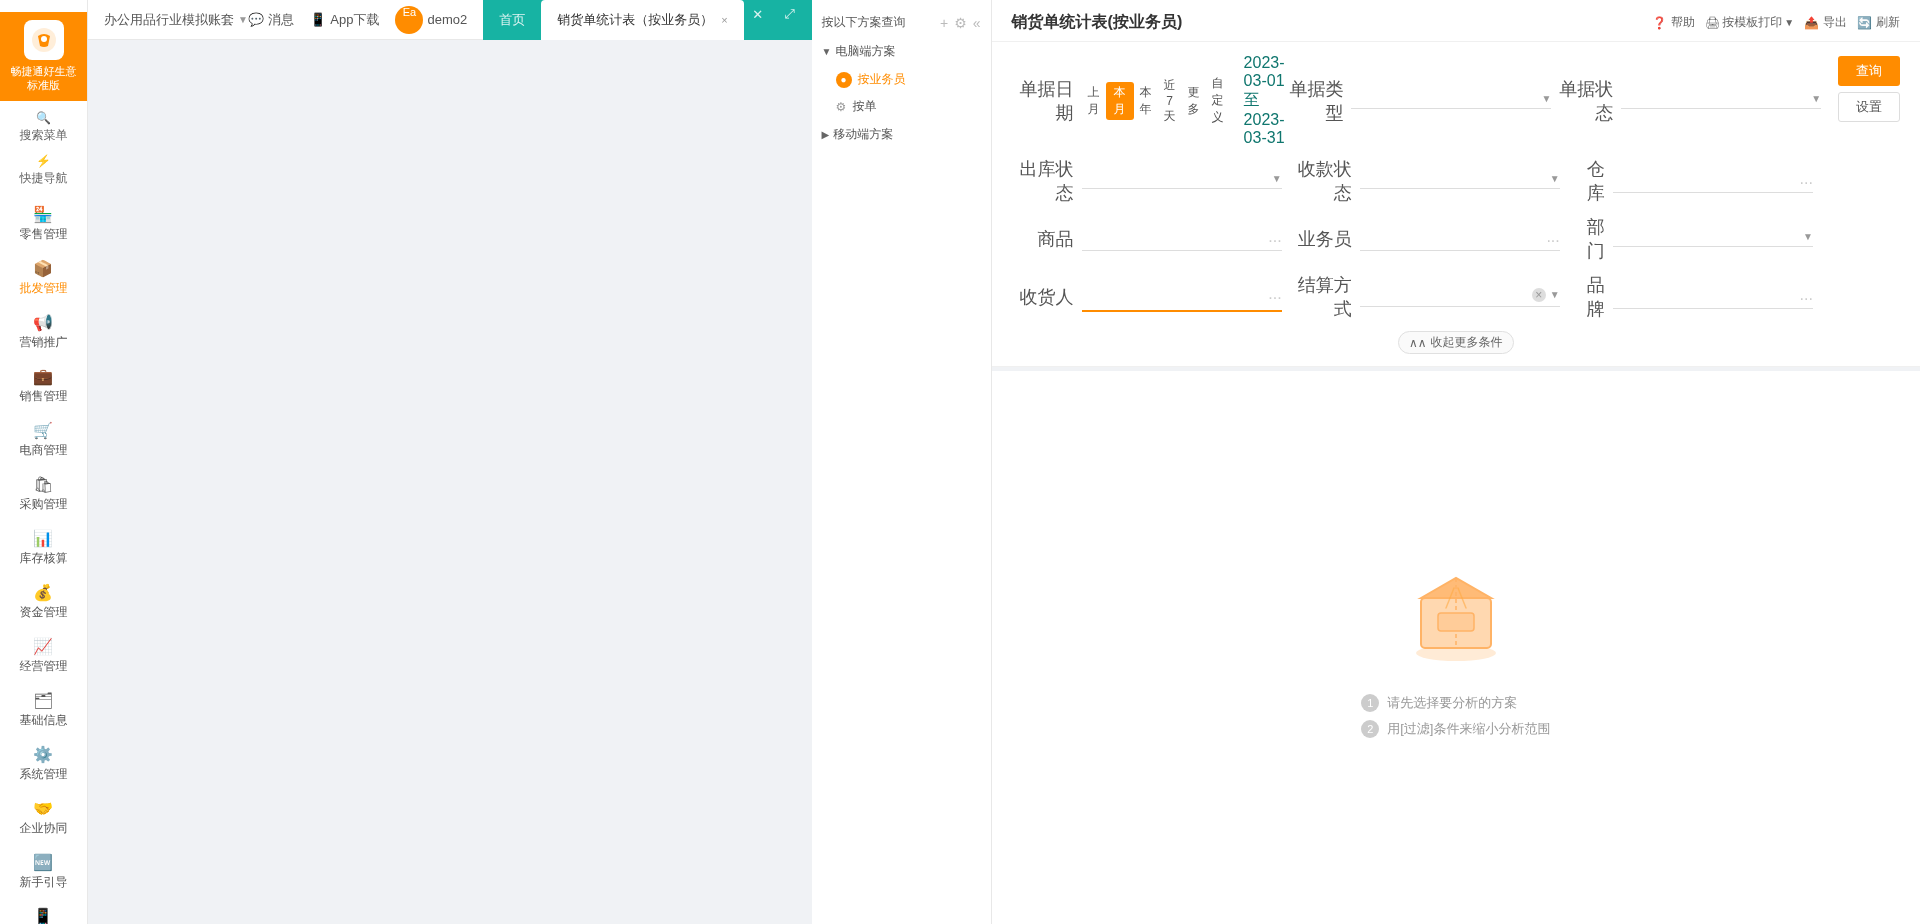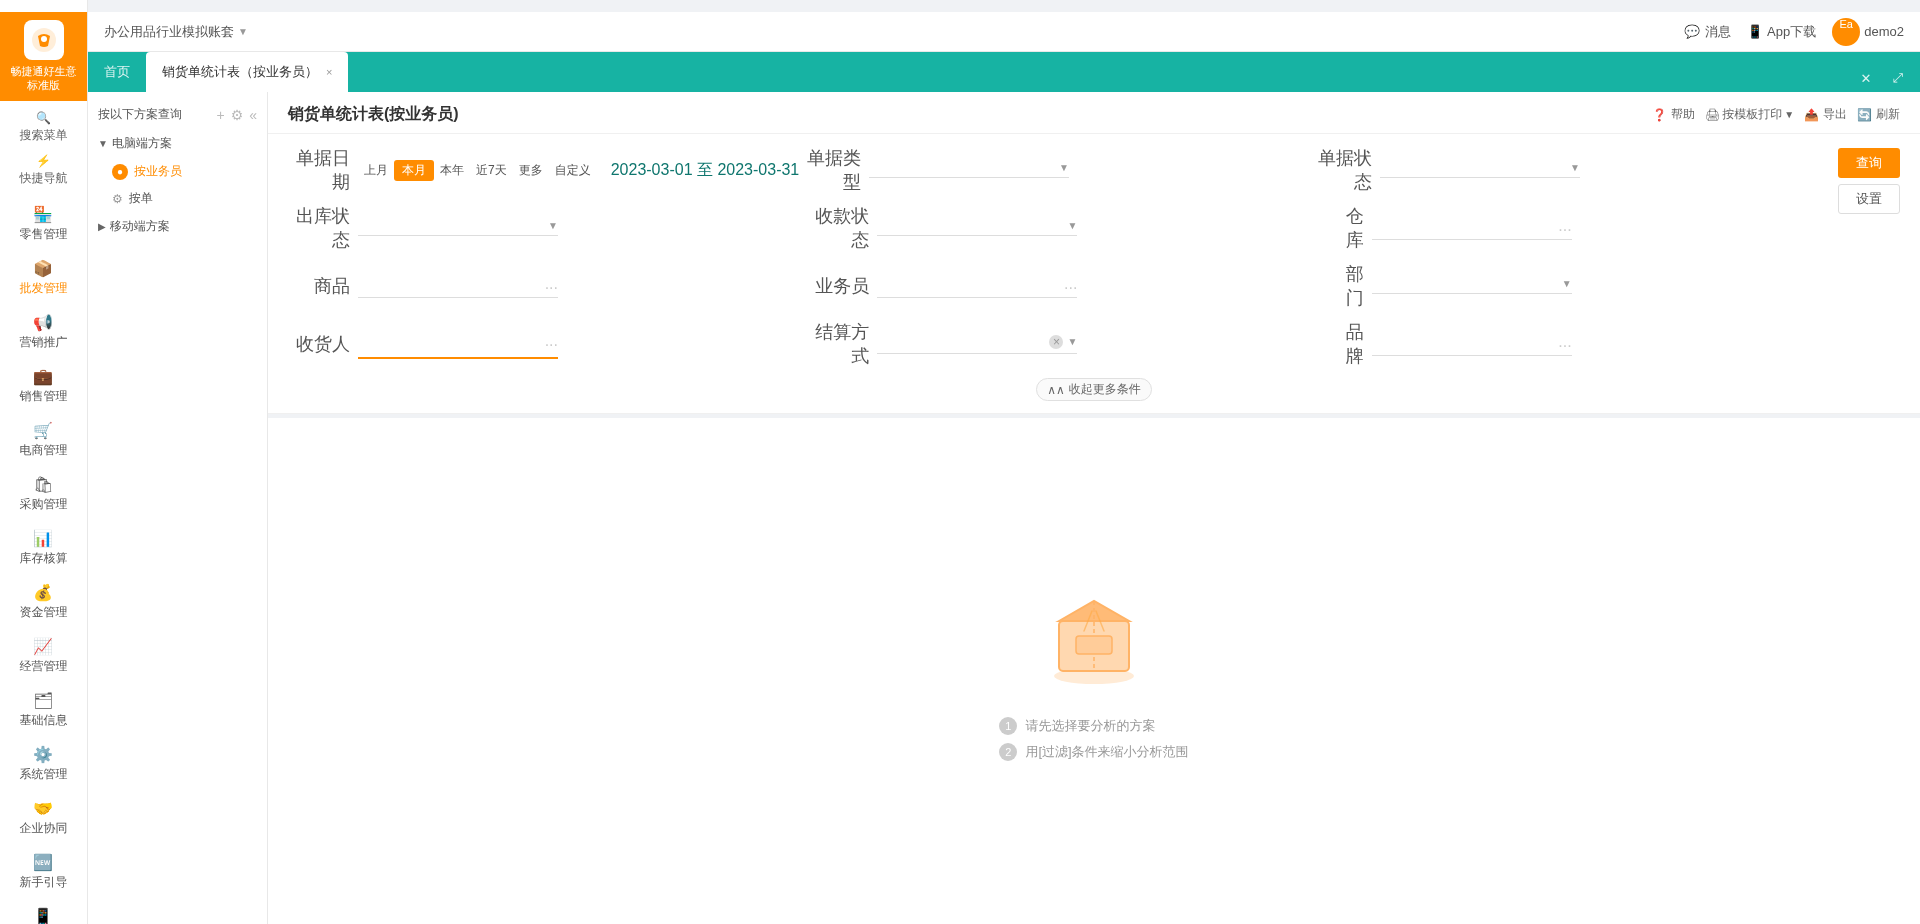--- a/index.html
+++ b/index.html
@@ -12,32 +12,32 @@
     .sidebar-logo .logo-icon svg { width: 28px; height: 28px; }
     .sidebar-logo .logo-text { color: white; font-size: 11px; text-align: center; line-height: 1.3; }
     .sidebar-search { padding: 10px 0 6px; font-size: 12px; color: #666; cursor: pointer; display: flex; flex-direction: column; align-items: center; gap: 2px; }
     .sidebar-nav { padding: 4px 0 6px; font-size: 12px; color: #666; cursor: pointer; display: flex; flex-direction: column; align-items: center; gap: 2px; }
     .sidebar-divider { width: 60px; height: 1px; background: #f0f0f0; margin: 2px 0; }
     .sidebar-item { width: 100%; padding: 8px 4px; font-size: 12px; color: #555; cursor: pointer; display: flex; flex-direction: column; align-items: center; gap: 2px; text-align: center; }
     .sidebar-item .item-icon { font-size: 16px; }
     .sidebar-item.active { color: #ff8c00; }
 
     
-    .main { flex: 1; display: flex; flex-direction: column; overflow: hidden; margin-top: 12px; }
+    .main { flex: 1; display: flex; overflow: hidden; }
 
     
     .topbar { height: 40px; background: #fff; display: flex; align-items: center; padding: 0 16px; border-bottom: 1px solid #e8e8e8; justify-content: space-between; }
     .topbar-left { display: flex; align-items: center; gap: 8px; font-size: 13px; color: #555; }
     .topbar-dropdown { display: flex; align-items: center; gap: 4px; cursor: pointer; }
     .topbar-right { display: flex; align-items: center; gap: 16px; font-size: 13px; color: #555; }
     .topbar-right-item { display: flex; align-items: center; gap: 4px; cursor: pointer; }
     .avatar { width: 28px; height: 28px; border-radius: 50%; background: #ff8c00; display: flex; align-items: flex-start; justify-content: center; color: white; font-size: 11px; overflow: hidden; }
 
     
-    .tabbar { height: 40px; background: #17b3a3; display: flex; align-items: flex-end; padding: 0 0; }
+    .tabbar { height: 40px; background: #17b3a3; display: flex; align-items: flex-start; padding: 0 0; }
     .tab { height: 40px; padding: 0 16px; display: flex; align-items: center; gap: 6px; cursor: pointer; font-size: 13px; color: rgba(255,255,255,0.85); }
     .tab.home { background: transparent; }
     .tab.active { background: white; color: #333; border-radius: 4px 4px 0 0; }
     .tab .close-btn { font-size: 11px; color: #999; cursor: pointer; margin-left: 2px; }
     .tab-spacer { flex: 1; }
     .tab-actions { display: flex; align-items: center; padding-right: 8px; gap: 4px; }
     .tab-action-btn { width: 28px; height: 28px; display: flex; align-items: center; justify-content: center; color: rgba(255,255,255,0.85); cursor: pointer; border-radius: 3px; }
 
     
     .content { flex: 1; display: flex; overflow: hidden; }

